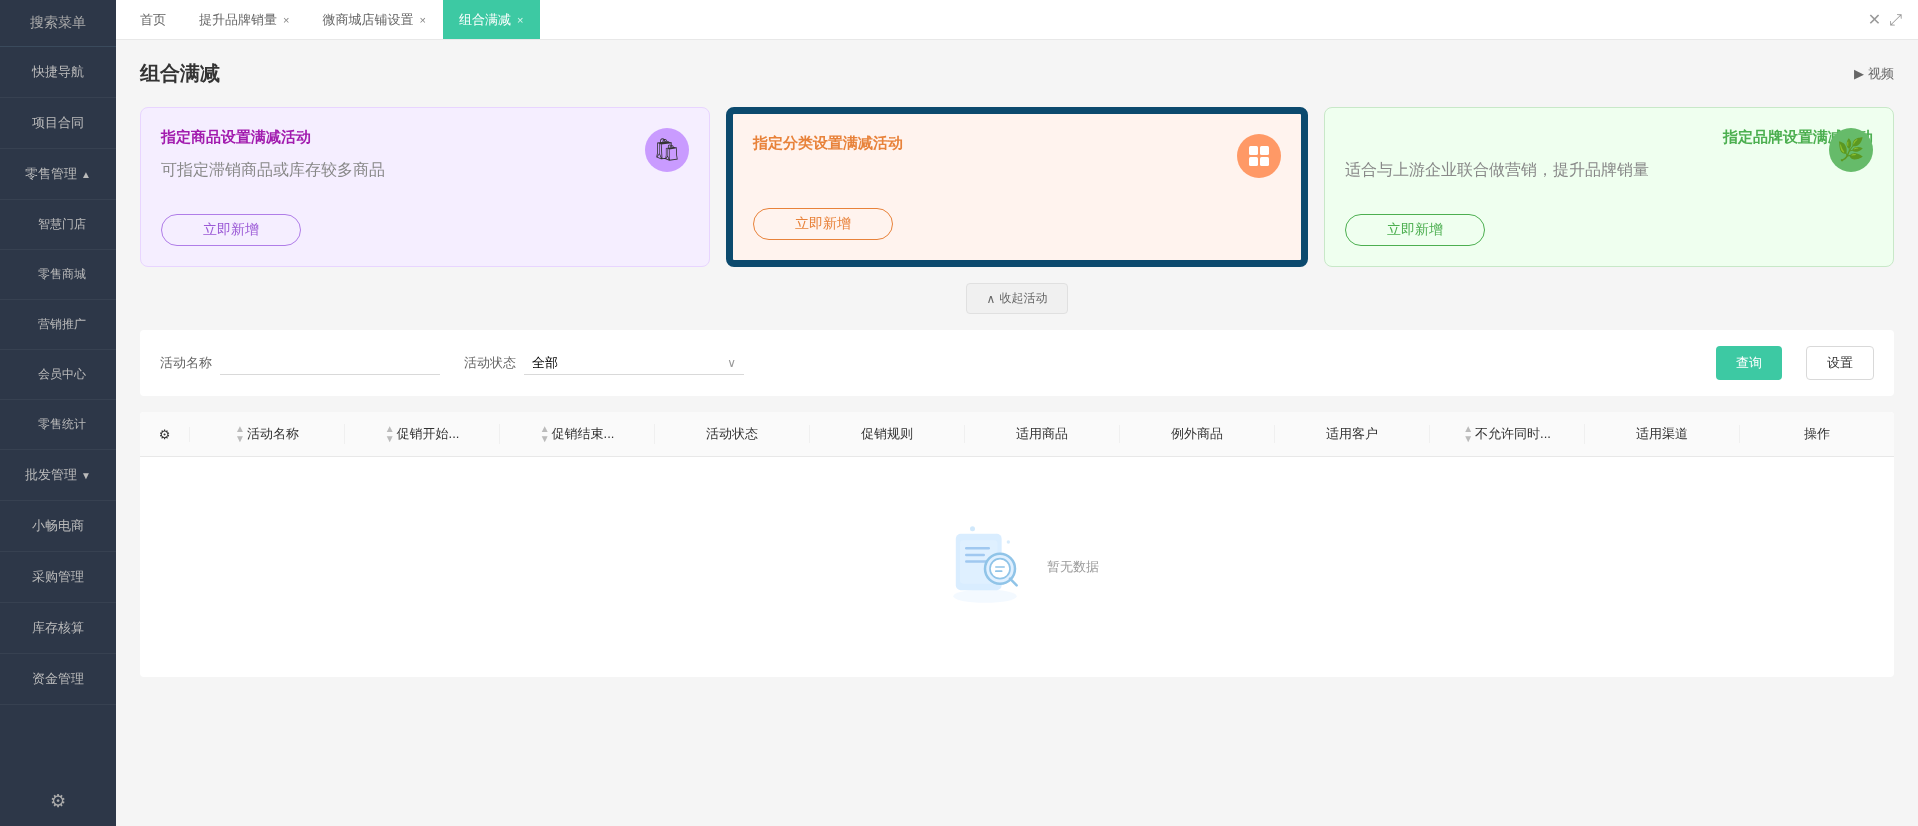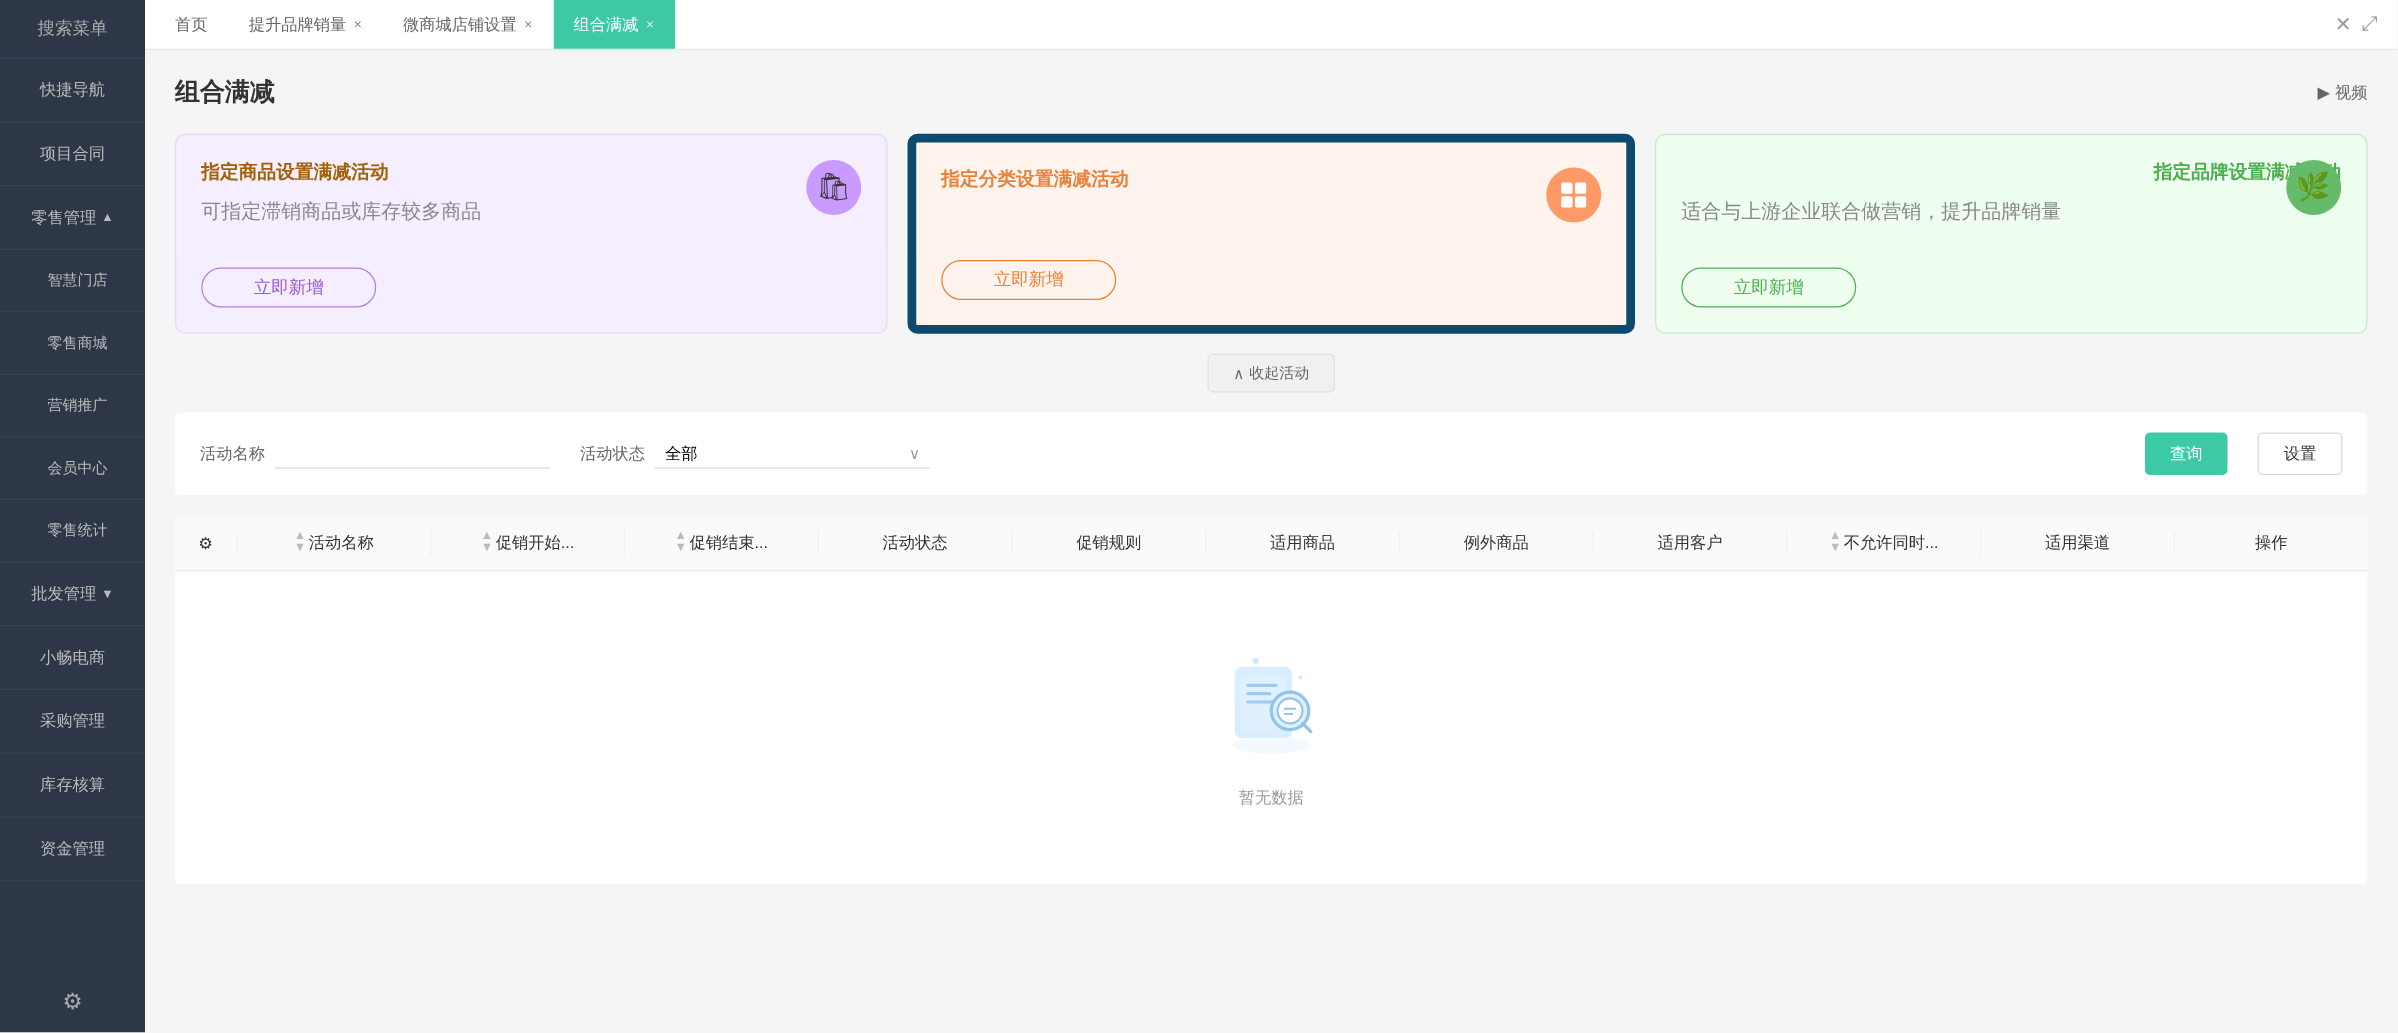--- a/index.html
+++ b/index.html
@@ -167,21 +167,21 @@
       font-size: 22px;
     }
     .card-icon.purple { background: #c99bff; }
     .card-icon.orange { background: #ff9966; }
     .card-icon.green { background: #66bb6a; }
 
     .card-title {
       font-size: 15px;
       font-weight: 600;
     }
-    .card-title.purple { color: #a16207; }
+    .card-title.purple { color: #a21caf; }
     .card-title.orange { color: #e8823a; }
     .card-title.green { color: #4caf50; text-align: right; }
 
     .card-desc {
       font-size: 16px;
       color: #888;
       line-height: 1.6;
       max-width: 75%;
     }
 
@@ -324,21 +324,21 @@
       justify-content: center;
       gap: 2px;
     }
     .th:last-child { border-right: none; }
     .th-gear { width: 50px; flex: none; }
     .th-sort { font-size: 10px; color: #bbb; display: flex; flex-direction: column; line-height: 1; }
 
     
     .empty-state {
       display: flex;
-      flex-direction: column;
+      flex-direction: row;
       align-items: center;
       justify-content: center;
       padding: 60px 0;
       gap: 12px;
     }
     .empty-icon {
       width: 100px;
       height: 100px;
     }
     .empty-text {

